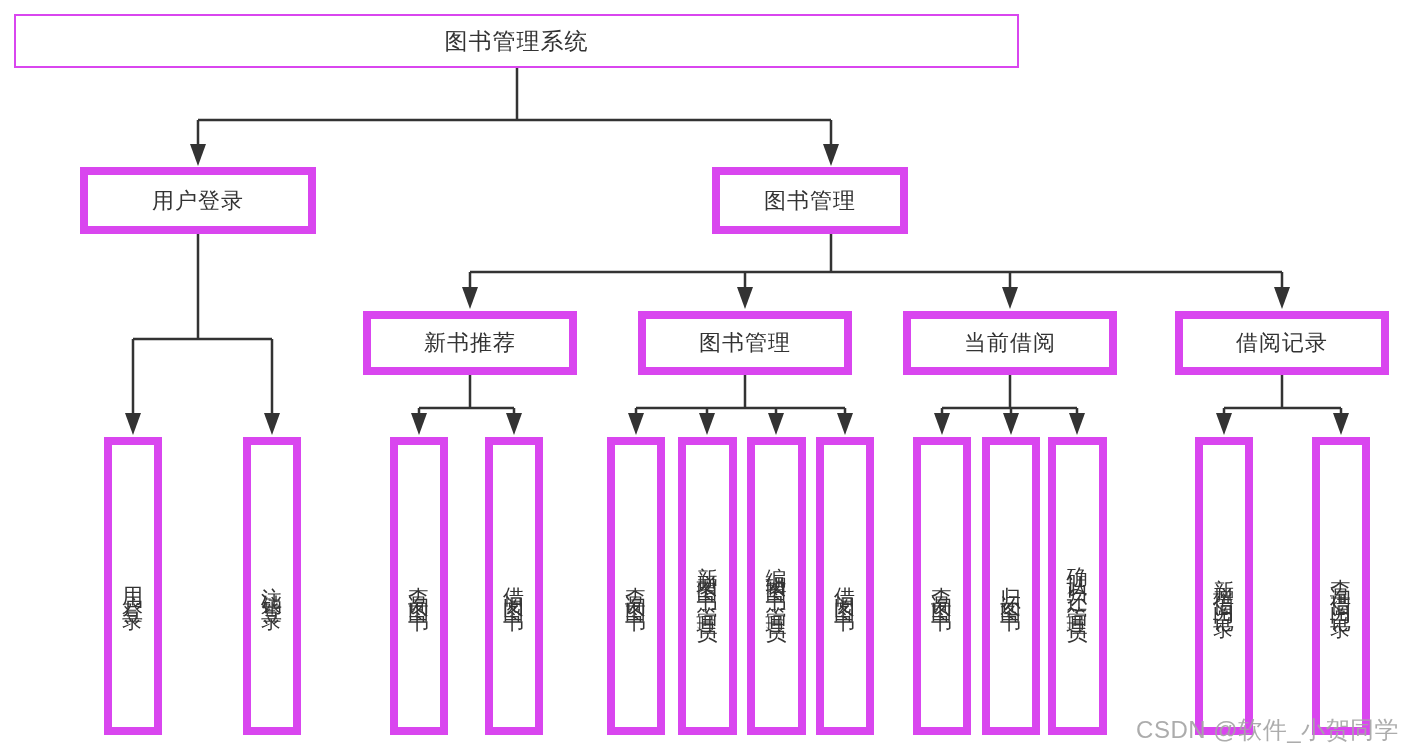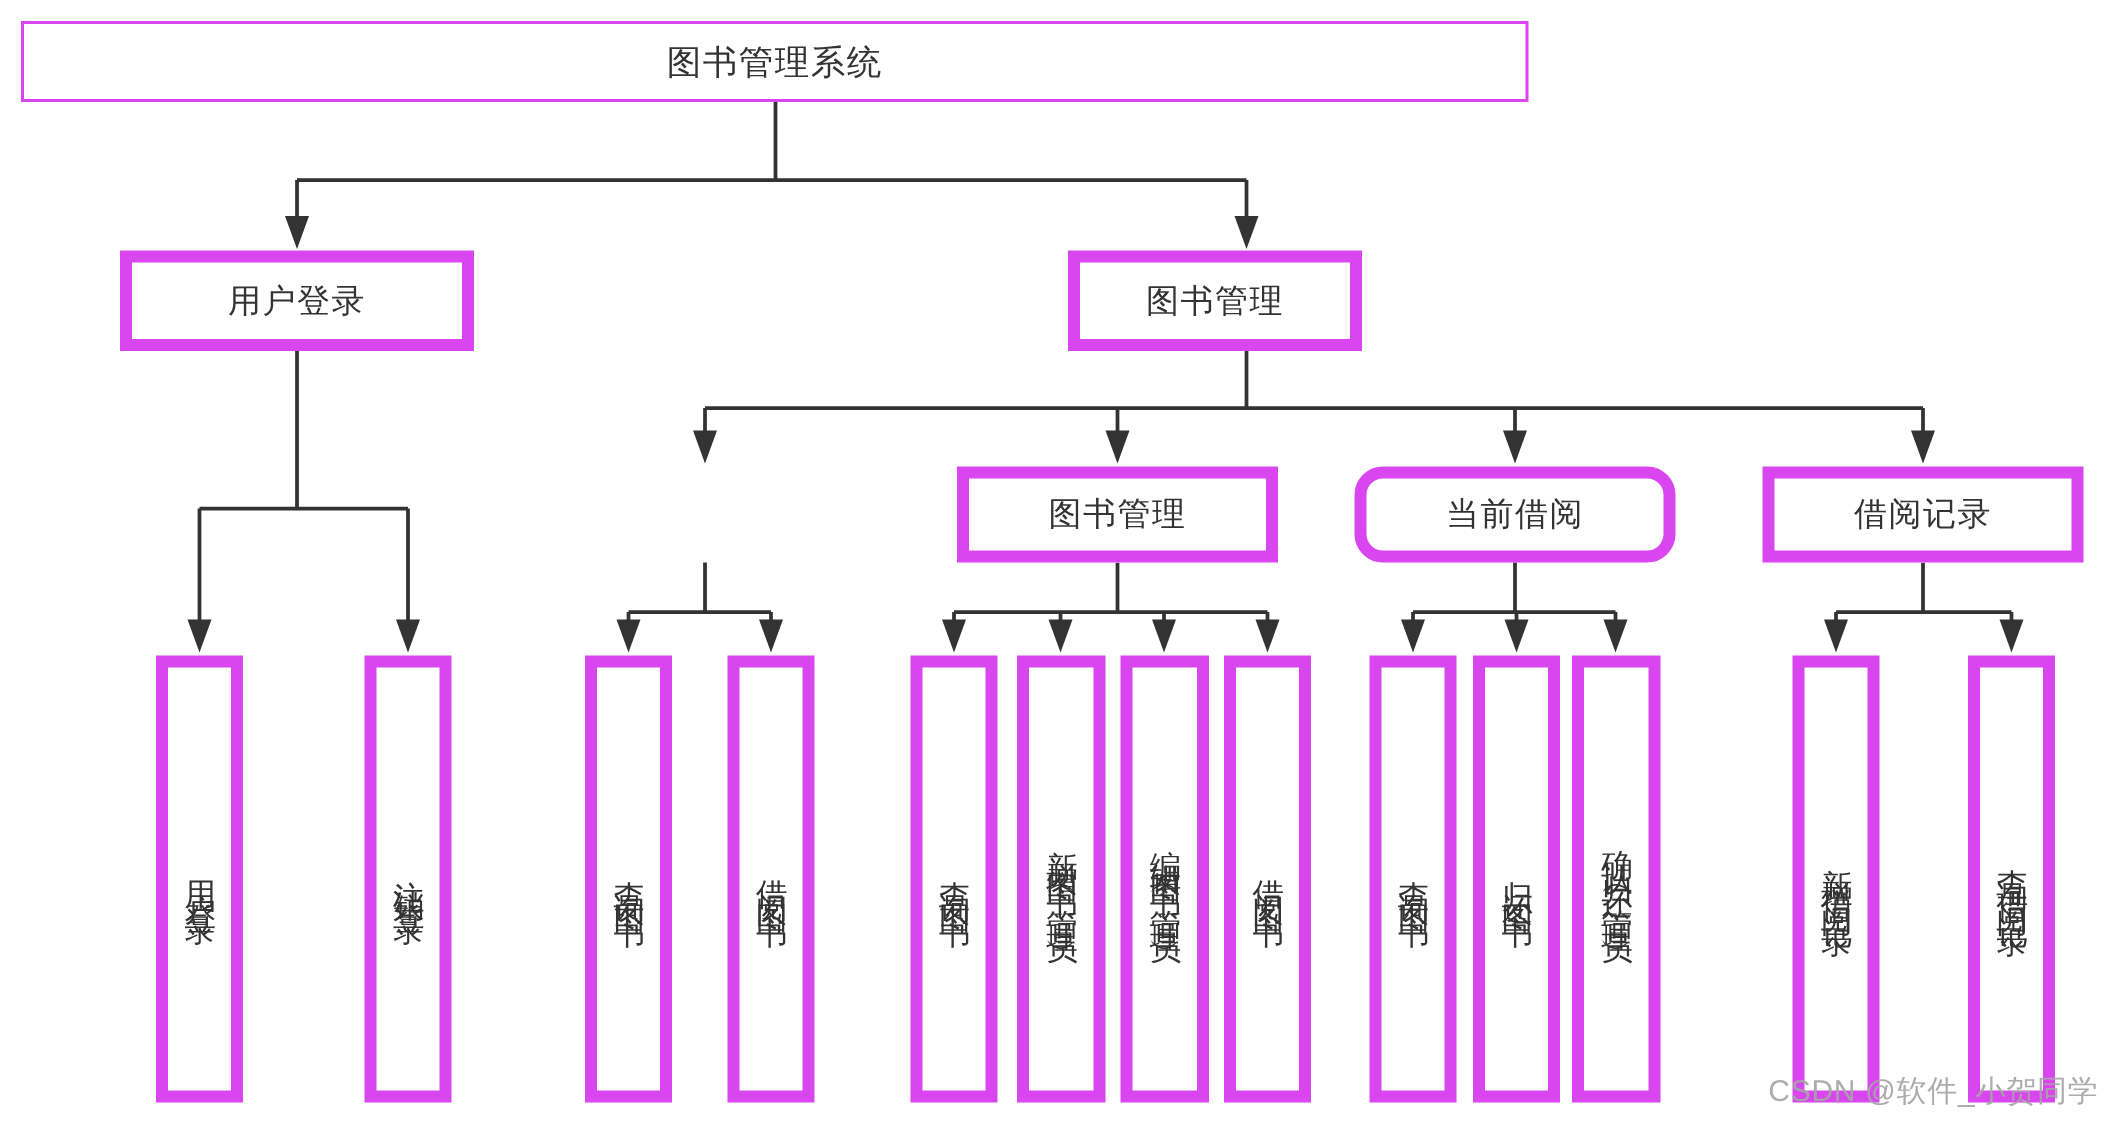--- a/index.html
+++ b/index.html
@@ -16,21 +16,21 @@
     font-size:22px; letter-spacing:1px; white-space:nowrap;
   }
   .node.root { border-width:2.5px; font-size:23px; }
   .node.v {
     writing-mode:vertical-rl; text-orientation:mixed;
     font-size:21px; letter-spacing:8px; white-space:normal;
     line-height:1;
   }
   .watermark {
     position:absolute; right:6px; top:714px;
-    font-size:20px; color:#a6a6a6; opacity:.92; white-space:nowrap;
+    font-size:24px; color:#a6a6a6; opacity:.92; white-space:nowrap;
     letter-spacing:0.5px;
   }
 </style>
 </head>
 <body>
 
 <div class="stage">
 
   <svg class="wires" width="1405" height="747" viewBox="0 0 1405 747">
     <g stroke="#333" stroke-width="2.5" fill="none">
@@ -70,22 +70,23 @@
       <polygon points="1216,413 1232,413 1224,435"></polygon>
       <polygon points="1333,413 1349,413 1341,435"></polygon>
     </g>
   </svg>
 
   <div class="node root" style="left:14px; top:14px; width:1005px; height:54px;">图书管理系统</div>
 
   <div class="node" style="left:80px; top:167px; width:236px; height:67px;">用户登录</div>
   <div class="node" style="left:712px; top:167px; width:196px; height:67px;">图书管理</div>
 
+  <div class="node" style="left:363px; top:311px; width:214px; height:64px;">新书推荐</div>
   <div class="node" style="left:638px; top:311px; width:214px; height:64px;">图书管理</div>
-  <div class="node" style="left:903px; top:311px; width:214px; height:64px;border-radius:19px;">当前借阅</div>
+  <div class="node" style="left:903px; top:311px; width:214px; height:64px;">当前借阅</div>
   <div class="node" style="left:1175px; top:311px; width:214px; height:64px;">借阅记录</div>
 
   <div class="node v" style="left:104px; top:437px; width:58px; height:298px;">用户登录</div>
   <div class="node v" style="left:243px; top:437px; width:58px; height:298px;">注销登录</div>
 
   <div class="node v" style="left:390px; top:437px; width:58px; height:298px;">查询图书</div>
   <div class="node v" style="left:485px; top:437px; width:58px; height:298px;">借阅图书</div>
 
   <div class="node v" style="left:607px; top:437px; width:58px; height:298px;">查询图书</div>
   <div class="node v" style="left:678px; top:437px; width:59px; height:298px;">新增图书（管理员）</div>

